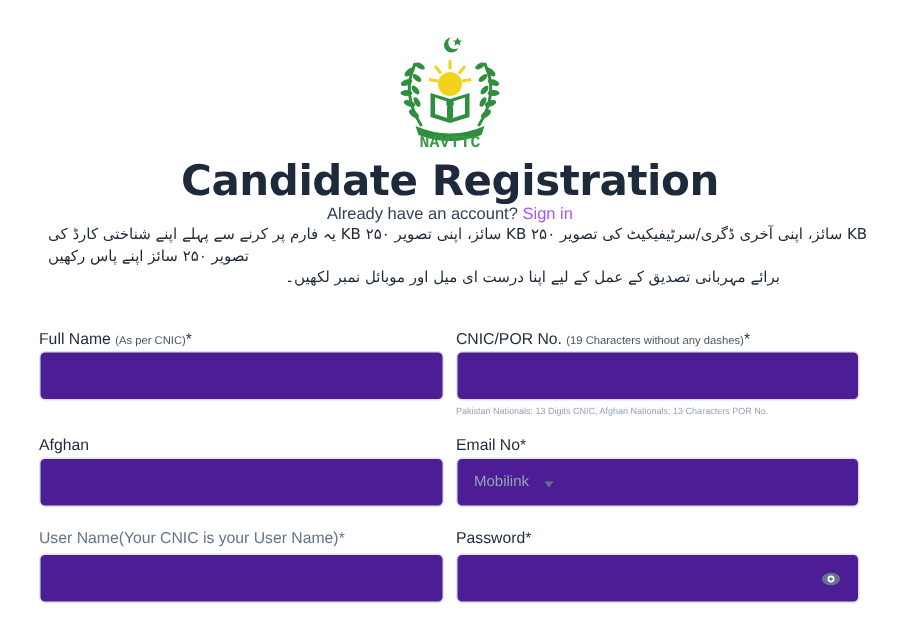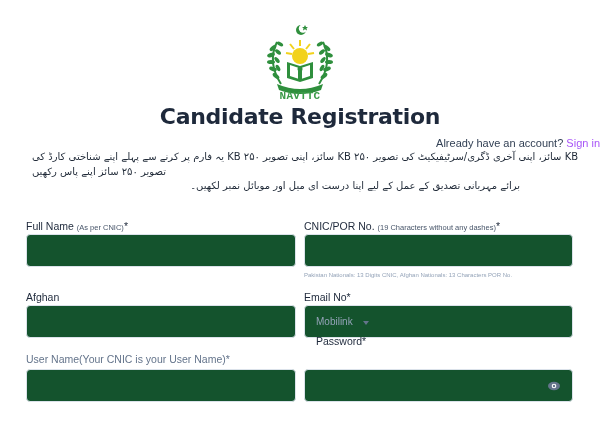--- a/index.html
+++ b/index.html
@@ -4,36 +4,36 @@
   <style>
     * { box-sizing: border-box; margin: 0; padding: 0; }
     html, body { width: 600px; height: 428px; overflow: hidden; background: #ffffff; }
     body { font-family: "DejaVu Sans", sans-serif; color: #1e293b; position: relative; }
 
     .logo { position: absolute; left: 263px; top: 22px; width: 74px; height: 78px; }
     .logo-text { position: absolute; left: 0; top: 90px; width: 600px; text-align: center;
       font-family: Liberation Mono, monospace; font-weight: bold; font-size: 11px; color: #3a9a47; letter-spacing: 0.2px; }
 
     .title { position: absolute; left: 0; top: 104px; width: 600px; text-align: center;
-      font-family: "DejaVu Sans", sans-serif; font-weight: bold; font-size: 22px; color: #1e293b; letter-spacing: -0.3px; }
+      font-family: "DejaVu Sans", sans-serif; font-weight: bold; font-size: 28px; color: #1e293b; letter-spacing: -0.3px; }
 
-    .signin-line { position: absolute; left: 0; top: 137px; width: 600px; text-align: right;
+    .signin-line { position: absolute; left: 0; top: 137px; width: 600px; text-align: center;
       font-family: "Liberation Sans", sans-serif; font-size: 11px; color: #334155; }
     .signin-line a { color: #a855f7; text-decoration: none; }
 
     .urdu { position: absolute; left: 32px; width: 556px; direction: rtl; text-align: left;
       font-family: "DejaVu Sans", sans-serif; font-size: 10px; color: #1f2937; line-height: 15px; }
     .urdu.p1 { top: 149px; }
     .urdu.p2 { top: 178px; text-align: right; padding-left: 0; left: 80px; width: 440px; direction: rtl; }
 
     .field-label { position: absolute; font-family: "Liberation Sans", sans-serif; font-size: 10.5px; color: #1e293b; }
     .field-label .hint { font-size: 7.5px; color: #475569; }
     .field-label.muted { color: #64748b; }
 
-    .input { position: absolute; height: 33px; border: 1px solid #dbe2ea; border-radius: 4px; background: #14532d; }
+    .input { position: absolute; height: 33px; border: 1px solid #dbe2ea; border-radius: 4px; background: #4c1d95; }
     .sub-hint { position: absolute; font-family: "Liberation Sans", sans-serif; font-size: 6px; color: #94a3b8; }
 
     .select-val { position: absolute; left: 11px; top: 10px; font-family: "Liberation Sans", sans-serif; font-size: 10px; color: #94a3b8; }
     .caret { position: absolute; left: 58px; top: 15px; width: 0; height: 0;
       border-left: 3px solid transparent; border-right: 3px solid transparent; border-top: 4px solid #64748b; }
 
     .eye { position: absolute; right: 12px; top: 11px; width: 12px; height: 10px; }
   </style>
 </head>
 <body>
@@ -125,21 +125,21 @@
 <div class="input" style="left:304px; top:305px; width:269px;">
   <span class="select-val">Mobilink</span>
   <span class="caret"></span>
 </div>
 
 <div class="field-label muted" style="left:26px; top:353px;">
   <span>User Name(Your CNIC is your User Name)</span><span>*</span>
 </div>
 <input class="input" style="left: 26px; top: 369px; width: 270px;" value="">
 
-<div class="field-label" style="left:304px; top:335px;margin-left:12px;">
+<div class="field-label" style="left:304px; top:353px;">
   <span>Password</span><span>*</span>
 </div>
 <div class="input" style="left:304px; top:369px; width:269px;">
   <svg class="eye" viewBox="0 0 12 10">
     <ellipse cx="6" cy="5" rx="6" ry="4.2" fill="#64748b"></ellipse>
     <circle cx="6" cy="5" r="2.3" fill="#fff"></circle>
     <circle cx="6" cy="5" r="1.2" fill="#64748b"></circle>
   </svg>
 </div>
 

